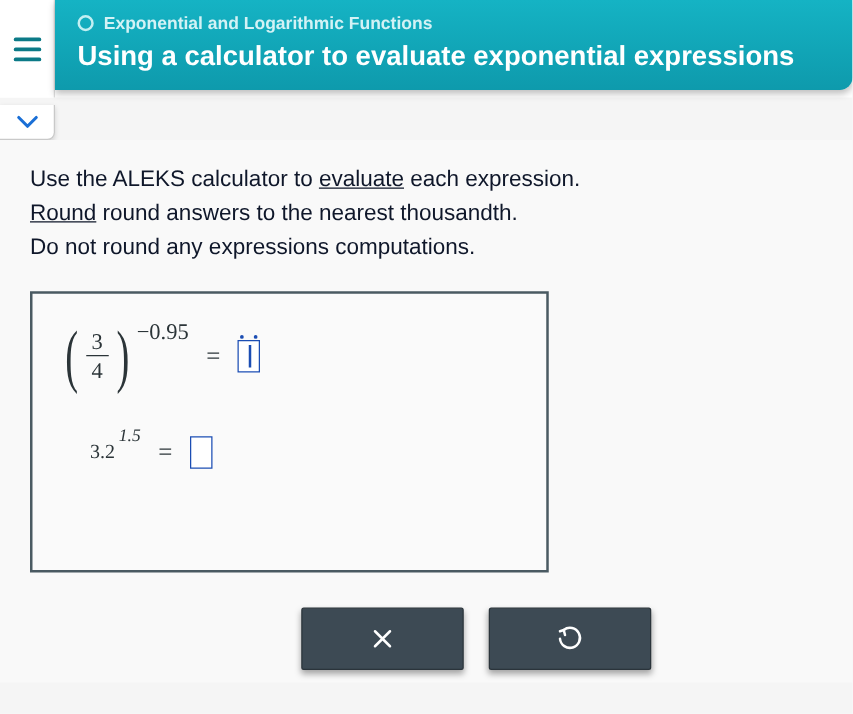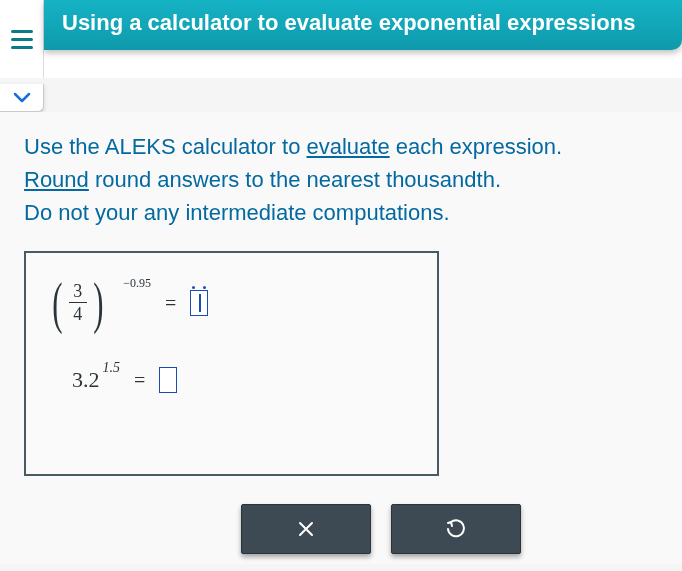--- a/index.html
+++ b/index.html
@@ -79,22 +79,22 @@
   margin-top: 6px;
   margin-left: 0;
   box-shadow: 0 2px 4px rgba(0,0,0,0.15);
 }
 .tab svg { display: block; }
 .content {
   padding: 18px 24px 10px 24px;
   background: #f9f9f9;
 }
 .instructions {
-  color: #0369a1;
-  font-size: 22px;
+  color: #0f172a;
+  font-size: 18px;
   line-height: 1.5;
   margin-bottom: 22px;
 }
 .instructions .ul {
   text-decoration: underline;
   text-decoration-style: solid;
 }
 .math-box {
   border: 2px solid #4a5a62;
   width: 415px;
@@ -125,24 +125,24 @@
   margin: 0 2px;
 }
 .frac .num { padding: 0 4px 0px 4px; }
 .frac .bar {
   width: 18px;
   height: 1.5px;
   background: #2b3438;
 }
 .frac .den { padding: 1px 4px 0 4px; }
 .exp {
-  font-size: 12px;
+  font-size: 18px;
   position: relative;
   top: -20px;
-  margin-left: 16px;
+  margin-left: 2px;
 }
 .eq {
   font-size: 20px;
   margin: 0 14px 0 14px;
 }
 .input-box {
   border: 1.5px solid #1b4db3;
   width: 18px;
   height: 26px;
   background: #fff;
@@ -168,21 +168,21 @@
 .input-box.cursor .dots::before,
 .input-box.cursor .dots::after {
   content:"";
   position:absolute;
   width:3px;height:3px;background:#1b4db3;border-radius:50%;
   top:-1px;
 }
 .input-box.cursor .dots::before{left:-2px;}
 .input-box.cursor .dots::after{right:-2px;}
 .base {
-  font-size: 22px;
+  font-size: 16px;
   text-align: right;
 }
 .exp2 {
   font-size: 14px;
   position: relative;
   top: -12px;
   margin-left: 3px;
   font-style: italic;
 }
 .expr.row2 { margin-left: 24px; }
@@ -212,35 +212,39 @@
 
 <div class="topbar">
   <div class="menu-btn">
     <div class="lines">
       <span></span>
         <span></span>
         <span></span>
     </div>
   </div>
   <div class="header">
+    <div class="breadcrumb">
+      <span class="circle"></span>
+      <span>Exponential and Logarithmic Functions</span>
+    </div>
     <div class="title">Using a calculator to evaluate exponential expressions</div>
   </div>
 </div>
 
 <div class="tab">
   <svg width="18" height="12" viewBox="0 0 18 12">
     <path d="M2 2 L9 9 L16 2" stroke="#1a6fd6" stroke-width="2.5" fill="none" stroke-linecap="round" stroke-linejoin="round"></path>
   </svg>
 </div>
 
 <div class="content">
   <div class="instructions">
     <span>Use the ALEKS calculator to </span><span class="ul">evaluate</span><span> each expression.</span><br>
     <span class="ul">Round</span><span> round answers to the nearest thousandth.</span><br>
-    <span>Do not your any intermediate computations.</span>
+    <span>Do not round any expressions computations.</span>
   </div>
 
   <div class="math-box">
     <div class="expr row1">
       <span class="paren">(</span>
       <span class="frac">
         <span class="num">3</span>
         <span class="bar"></span>
         <span class="den">4</span>
       </span>

